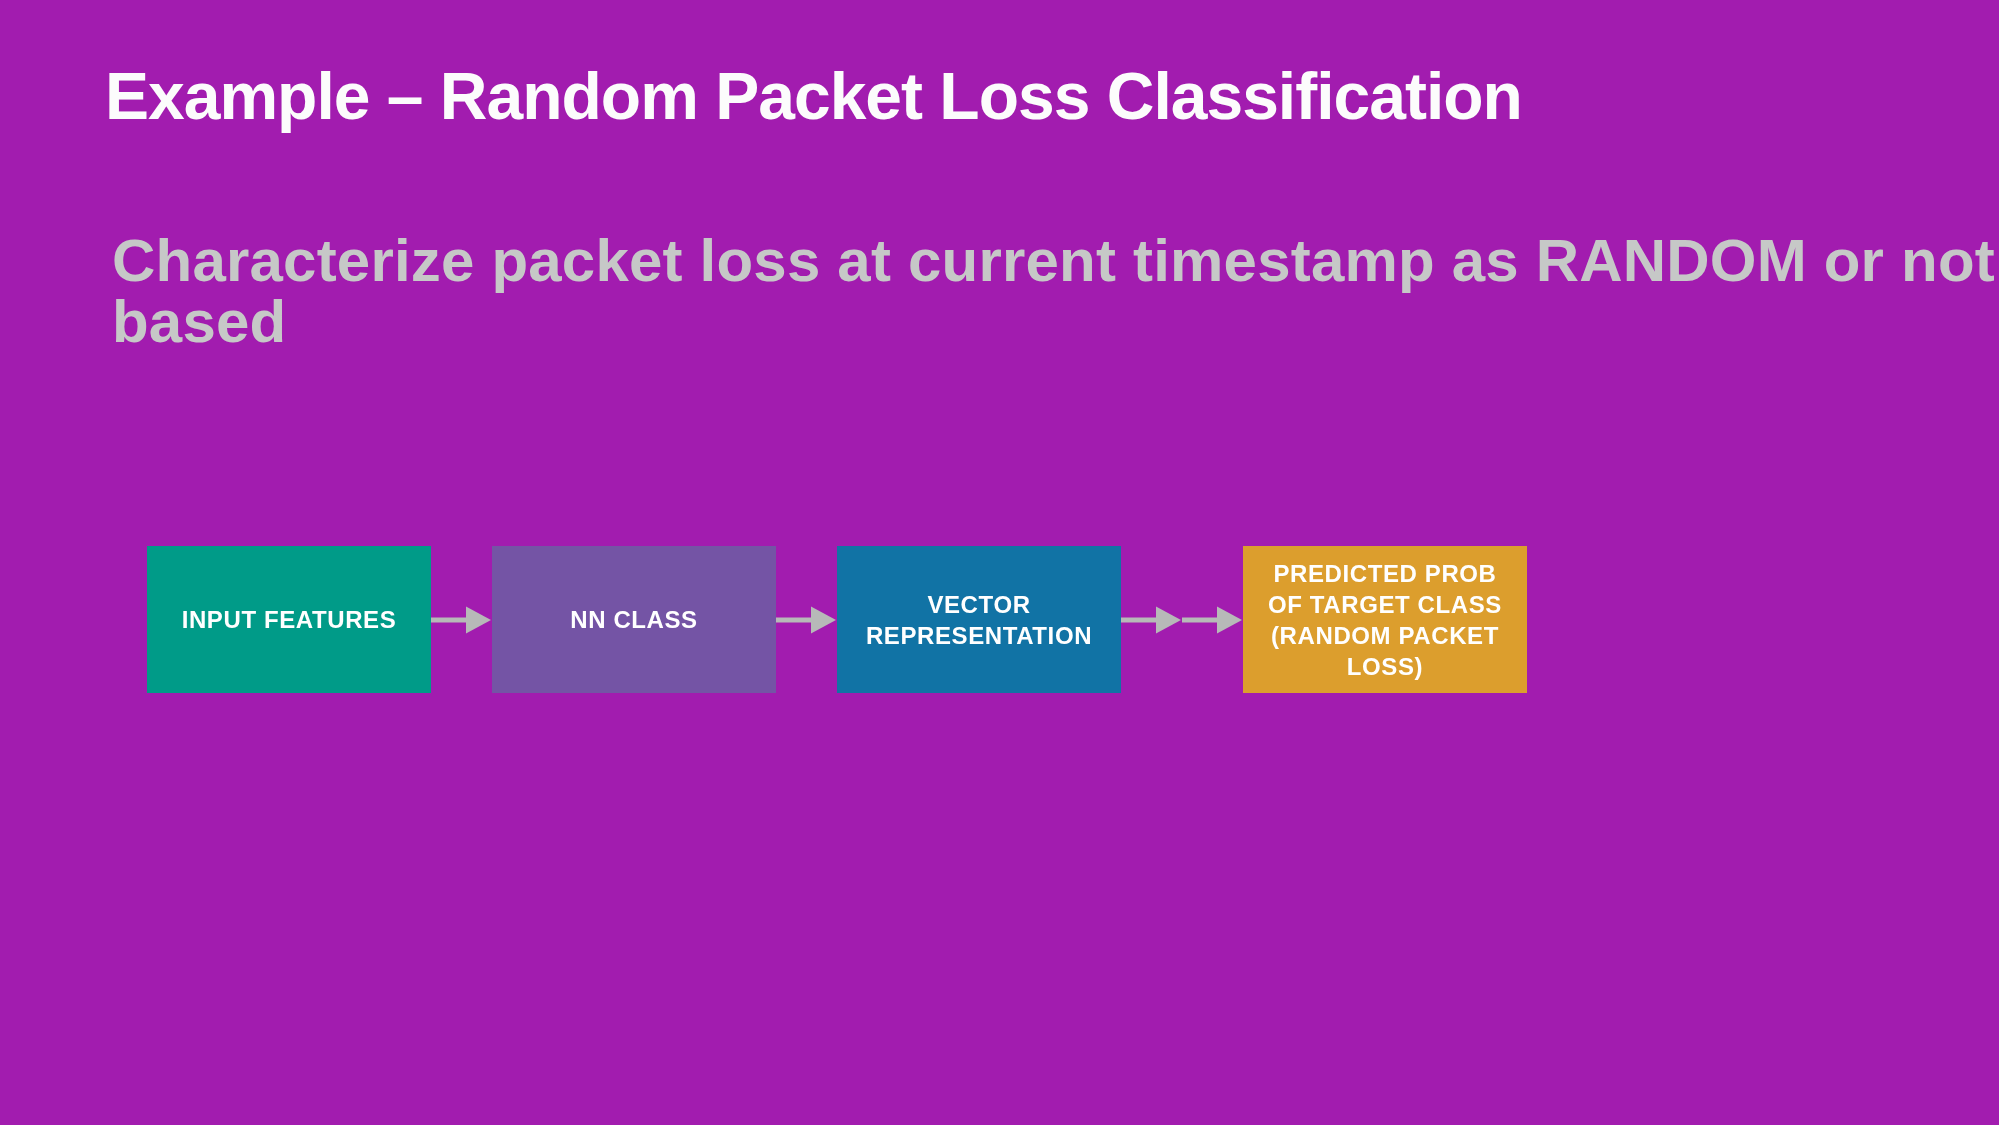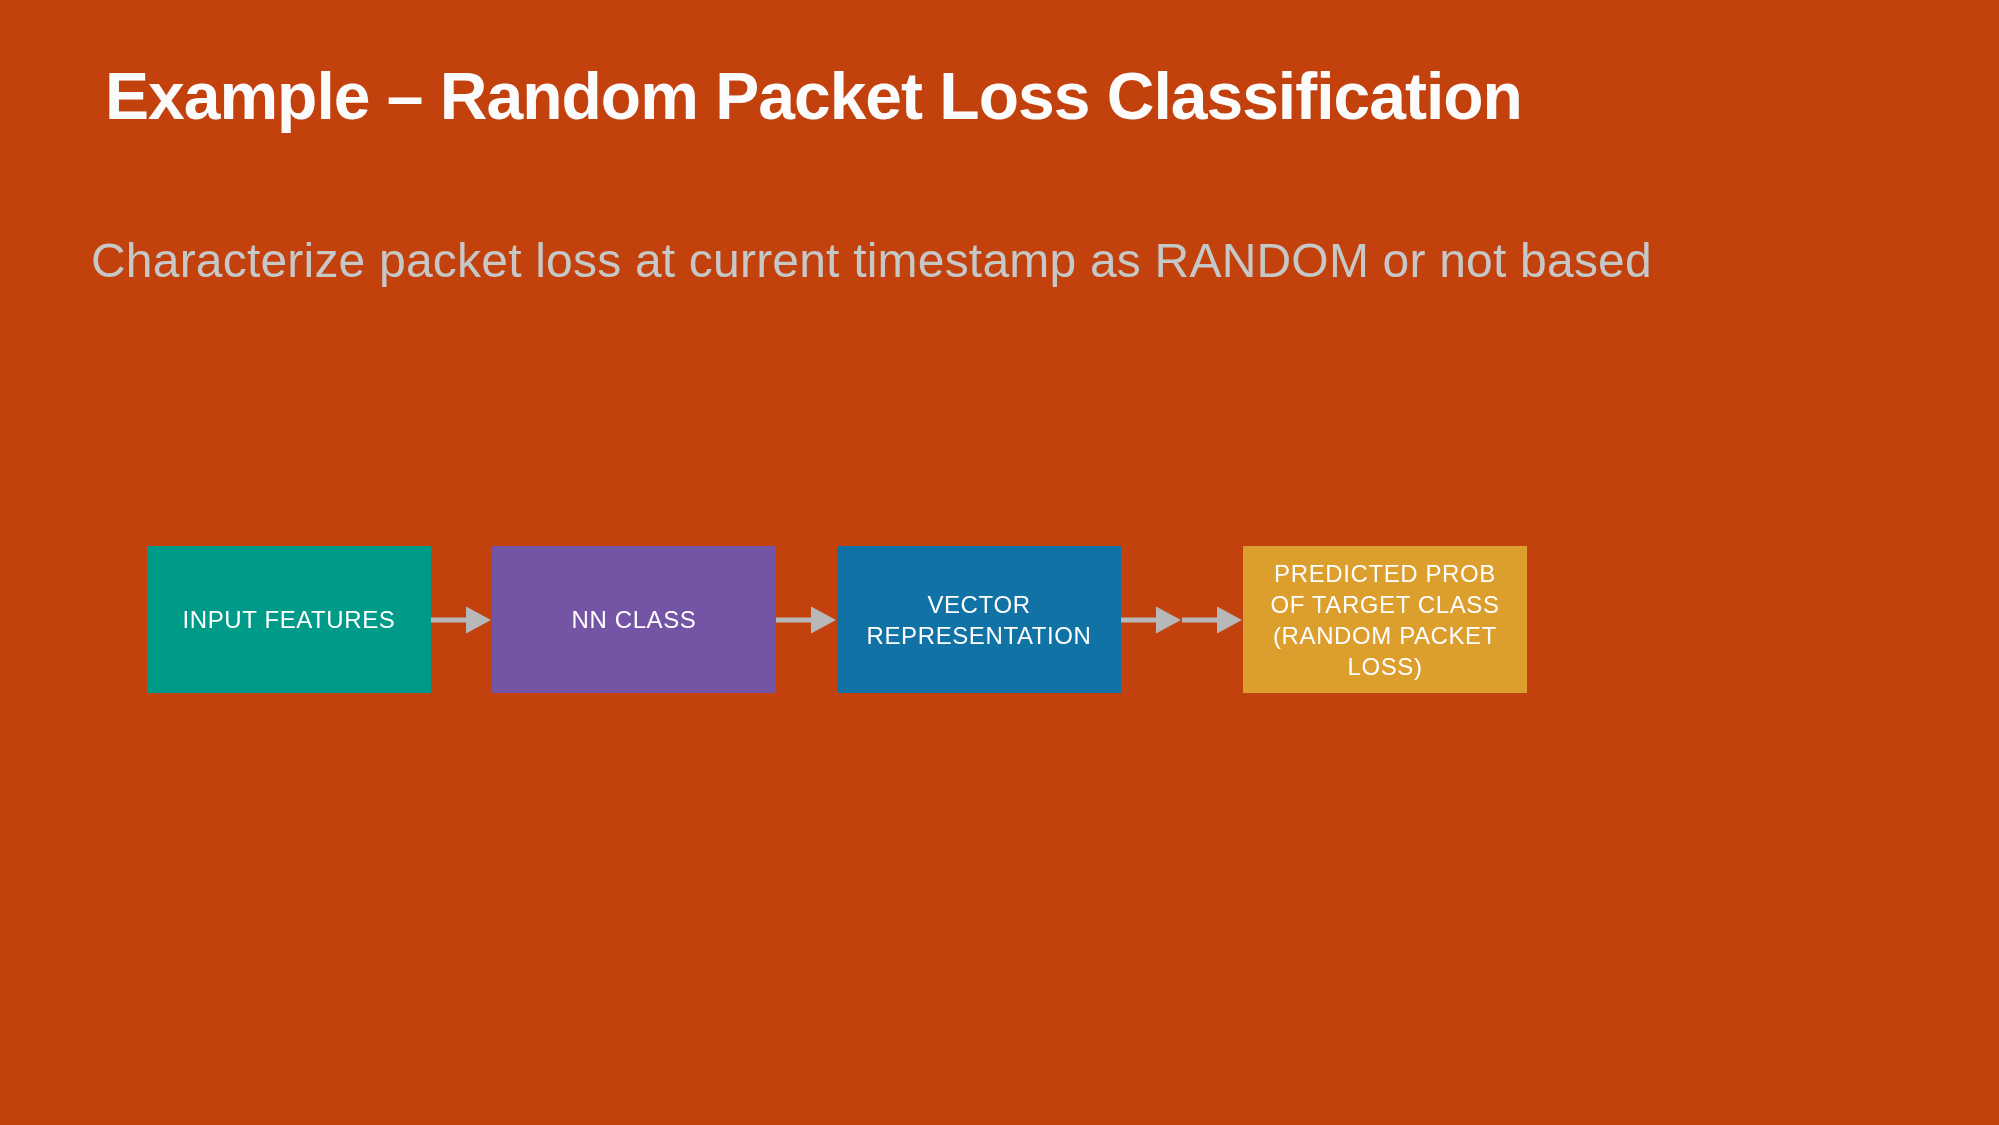--- a/index.html
+++ b/index.html
@@ -21,24 +21,24 @@
     top: 58px;
     margin: 0;
     font-size: 66px;
     font-weight: 800;
     letter-spacing: -1px;
     color: #fcfcfc;
     white-space: nowrap;
   }
   .subtitle {
     position: absolute;
-    left: 91px;
+    left: 112px;
     top: 230px;
-    font-size: 48px;
-    font-weight: 400;
+    font-size: 60px;
+    font-weight: 700;
     line-height: 61px;
     color: #c6c8c7;
     letter-spacing: 0.2px;
   }
   .flow {
     position: absolute;
     left: 147px;
     top: 546px;
     display: flex;
     align-items: center;
@@ -49,35 +49,35 @@
     height: 147px;
     flex: 0 0 284px;
     display: flex;
     align-items: center;
     justify-content: center;
     text-align: center;
     padding: 0 12px;
     box-sizing: border-box;
     color: #ffffff;
     font-size: 24px;
-    font-weight: 400;
+    font-weight: 700;
     letter-spacing: 0.6px;
     line-height: 31px;
   }
   .arrow {
     width: 61px;
     height: 36px;
     flex: 0 0 61px;
     display: block;
   }
 </style>
 </head>
 <body>
 
-<div class="slide" style="background: #c2410c;">
+<div class="slide" style="background: #a21caf;">
 
   <h1 class="title" style="color: rgb(252, 252, 252);">Example – Random Packet Loss Classification</h1>
 
   <div class="subtitle" style="color: rgb(198, 200, 199);">
     <div>Characterize packet loss at current timestamp as RANDOM or not based</div>
   </div>
 
   <div class="flow" style="color: rgb(183, 185, 184);">
 
     <div class="node" style="background: rgb(0, 155, 136);">INPUT FEATURES</div>

